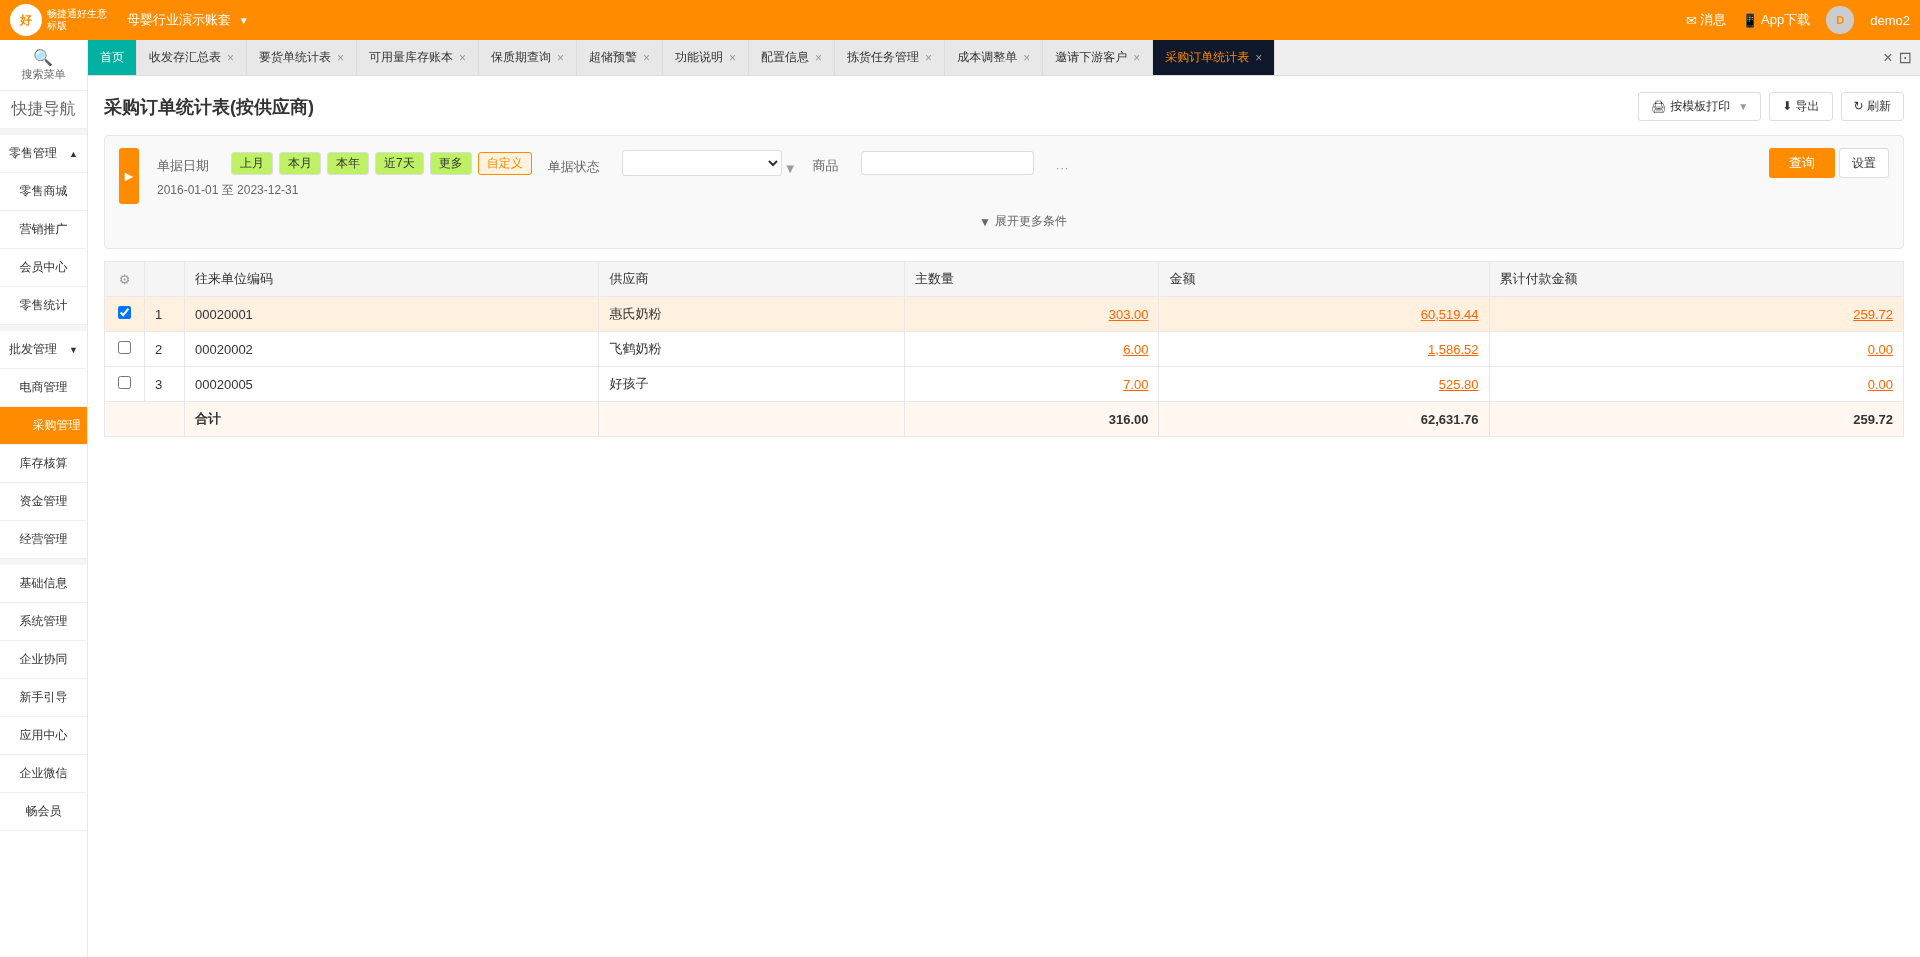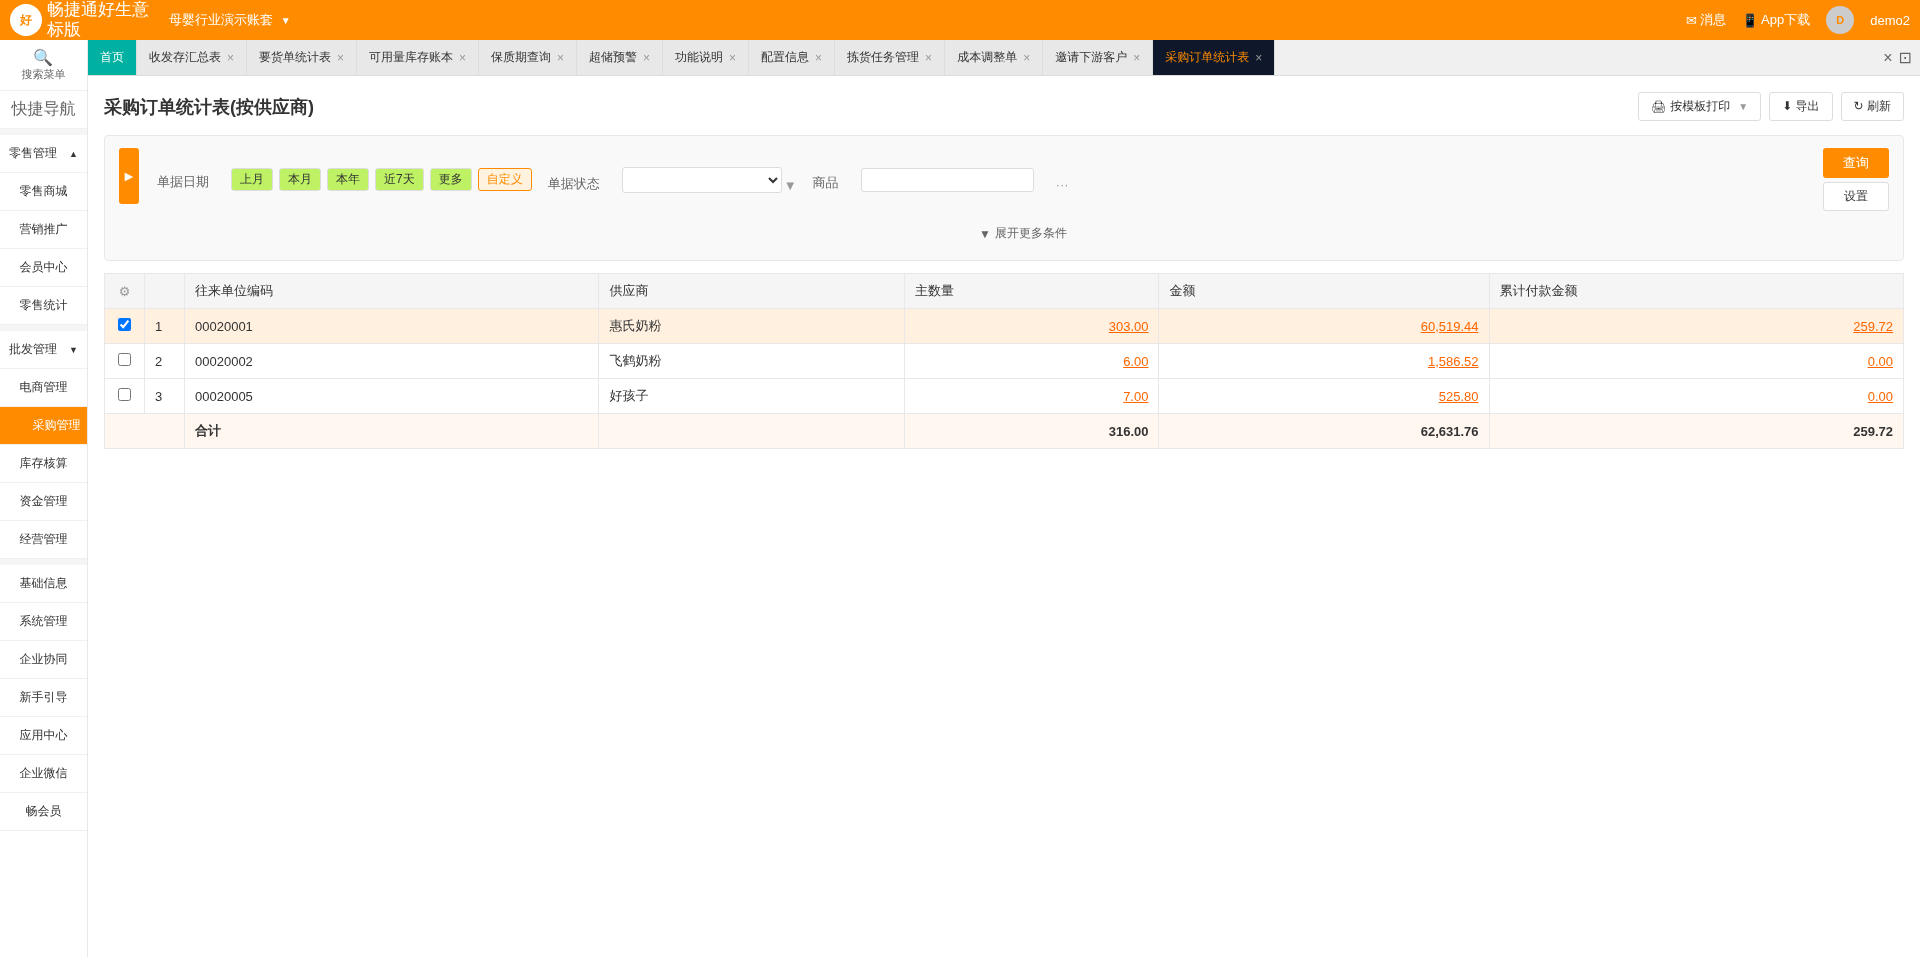--- a/index.html
+++ b/index.html
@@ -3,21 +3,21 @@
   <meta charset="utf-8">
   <style>
     * { box-sizing: border-box; margin: 0; padding: 0; }
     body { font-family: "Microsoft YaHei", "PingFang SC", sans-serif; font-size: 13px; background: #f5f5f5; display: flex; flex-direction: column; height: 957px; overflow: hidden; }
 
     
     .top-bar { height: 40px; background: #ff8c00; display: flex; align-items: center; padding: 0 10px; justify-content: space-between; }
     .top-bar-left { display: flex; align-items: center; gap: 8px; }
     .logo-area { display: flex; align-items: center; gap: 5px; }
     .logo-icon { width: 32px; height: 32px; background: #fff; border-radius: 50%; display: flex; align-items: center; justify-content: center; color: #ff8c00; font-weight: bold; font-size: 12px; }
-    .logo-text { color: #fff; font-size: 17px; line-height: 1.2; }
+    .logo-text { color: #fff; font-size: 10px; line-height: 1.2; }
     .top-bar-right { display: flex; align-items: center; gap: 16px; color: #fff; font-size: 13px; }
     .top-bar-right span { cursor: pointer; }
     .user-avatar { width: 28px; height: 28px; border-radius: 50%; background: #ccc; display: flex; align-items: center; justify-content: center; font-size: 12px; color: #333; }
 
     
     .main-layout { display: flex; flex: 1; overflow: hidden; }
 
     
     .sidebar { width: 88px; background: #fff; border-right: 1px solid #e8e8e8; display: flex; flex-direction: column; overflow-y: auto; }
     .sidebar-search { padding: 8px 6px; border-bottom: 1px solid #f0f0f0; text-align: center; cursor: pointer; }
@@ -283,24 +283,27 @@
                 <select class="filter-select">
                   <option value=""></option>
                 </select>
                 <span style="margin-left:-20px;color:#999;pointer-events:none;">▼</span>
               </div>
               <div class="filter-group">
                 <span class="filter-label">商品</span>
                 <input class="filter-input" type="text" style="">
                 <span style="color:#999;cursor:pointer;">···</span>
               </div>
-              <div style="margin-left:auto;display:flex;flex-direction:column;gap:4px;">
+              <div style="margin-left:auto;display:flex;flex-direction:row;gap:4px;">
                 <button class="btn-search">查询</button>
                 <button class="btn-settings">设置</button>
               </div>
+            </div>
+            <div style="margin-top:4px;">
+              <span class="date-range-text">2016-01-01 至 2023-12-31</span>
             </div>
             <div class="filter-more-btn">
               <span>▼</span>
               <span>展开更多条件</span>
             </div>
           </div>
         </div>
       </div>
 
       <table class="data-table">

